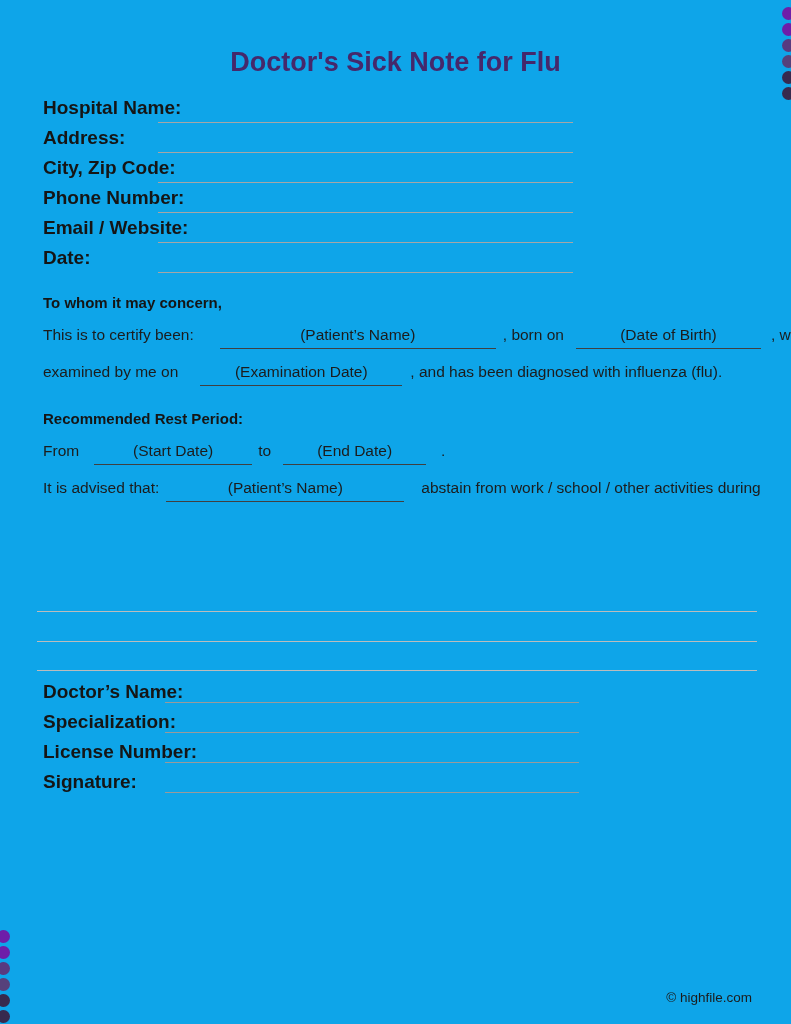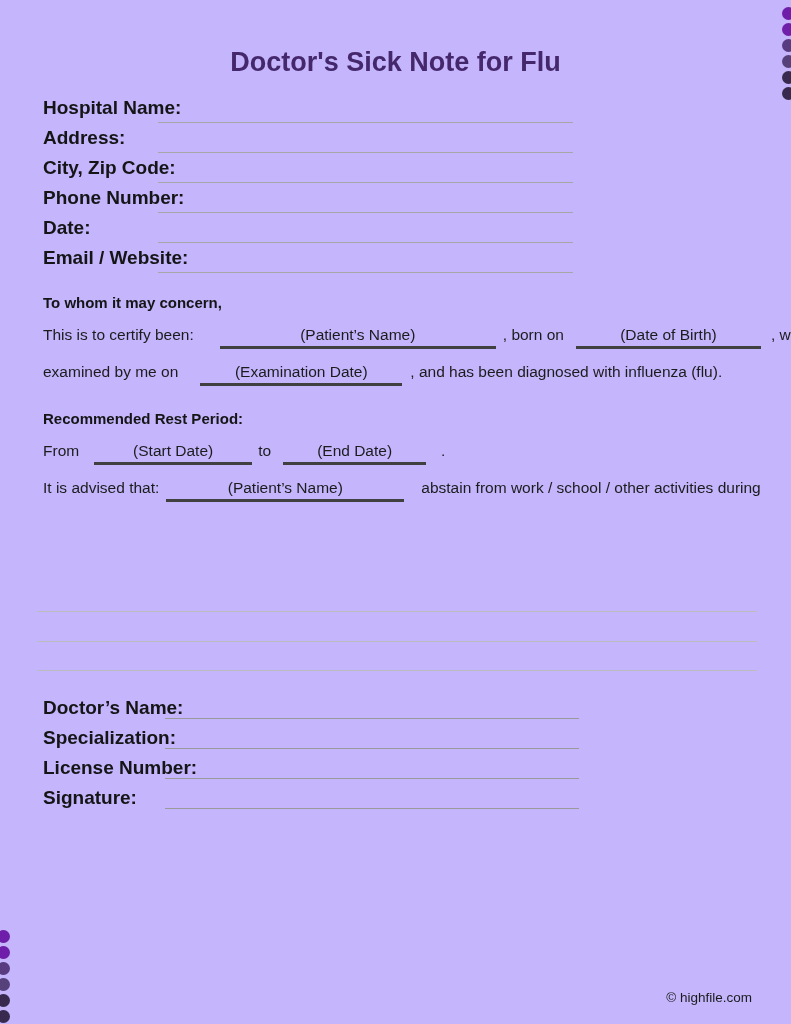--- a/index.html
+++ b/index.html
@@ -4,21 +4,21 @@
 <style>
   :root { --accent: #45286b; }
   * { margin: 0; padding: 0; box-sizing: border-box; }
   html, body { background: #ffffff; }
   body { font-family: "Liberation Sans", sans-serif; color: #1c1c1c; }
 
   .sheet {
     position: relative;
     width: 791px;
     height: 1024px;
-    background: #c4b5fd;
+    background: #0ea5e9;
     overflow: hidden;
     margin: 0 auto;
   }
 
   
   .dots { position: absolute; display: flex; flex-direction: column; }
   .dots-top-right { top: 7px; right: -4px; }
   .dots-bottom-left { bottom: 1px; left: -3px; }
   .dot { width: 13px; height: 13px; border-radius: 50%; margin-bottom: 3px; }
   .dot:last-child { margin-bottom: 0; }
@@ -30,21 +30,21 @@
     text-align: center;
     font-size: 27px;
     font-weight: 700;
     color: var(--accent);
     letter-spacing: 0;
   }
 
   
   .fields { position: absolute; }
   .fields-top { top: 95px; left: 43px; width: 530px; }
-  .fields-doctor { top: 695px; left: 43px; width: 536px; }
+  .fields-doctor { top: 679px; left: 43px; width: 536px; }
   .f-row { position: relative; height: 30px; }
   .f-label {
     position: absolute; left: 0; top: 2px;
     font-size: 19px; font-weight: 700; color: #151515;
     white-space: nowrap;
   }
   .f-line { position: absolute; top: 27px; right: 0; border-top: 1px solid #a6a6a6; }
   .fields-top .f-line { left: 115px; }
   .fields-doctor .f-line { left: 122px; top: 23px; border-top-color: #9a9a9a; }
 
@@ -53,21 +53,21 @@
   .bold-line { font-weight: 700; color: #151515; font-size: 15px; }
   .salutation { height: 31px; }
   .p-row { height: 37px; white-space: nowrap; }
   .p-row.short { height: 30px; }
   .p-row span { display: inline-block; vertical-align: top; line-height: 20px; }
   .blank {
     display: inline-block;
     vertical-align: top;
     height: 24px;
     line-height: 20px;
-    border-bottom: 3px solid #404040;
+    border-bottom: 1px solid #404040;
     text-align: center;
   }
   .b-patient    { width: 276px; margin-left: 26px; }
   .t-born       { margin-left: 7px; }
   .b-dob        { width: 185px; margin-left: 12px; }
   .t-was        { margin-left: 10px; }
   .b-exam       { width: 202px; margin-left: 22px; }
   .t-diag       { margin-left: 8px; }
   .rest-heading { height: 31px; margin-top: 11px; }
   .b-start      { width: 158px; margin-left: 15px; }
@@ -126,25 +126,25 @@
     </div>
     <div class="f-row">
       <span class="f-label">City, Zip Code:</span>
       <span class="f-line"></span>
     </div>
     <div class="f-row">
       <span class="f-label">Phone Number:</span>
       <span class="f-line"></span>
     </div>
     <div class="f-row">
-      <span class="f-label">Date:</span>
+      <span class="f-label">Email / Website:</span>
       <span class="f-line"></span>
     </div>
     <div class="f-row">
-      <span class="f-label">Email / Website:</span>
+      <span class="f-label">Date:</span>
       <span class="f-line"></span>
     </div>
   </div>
 
   <div class="body-copy">
     <div class="salutation bold-line">To whom it may concern,</div>
 
     <div class="p-row">
       <span>This is to certify been:</span><span class="blank b-patient">(Patient’s Name)</span><span class="t-born">, born on</span><span class="blank b-dob">(Date of Birth)</span><span class="t-was">, was</span>
     </div>

